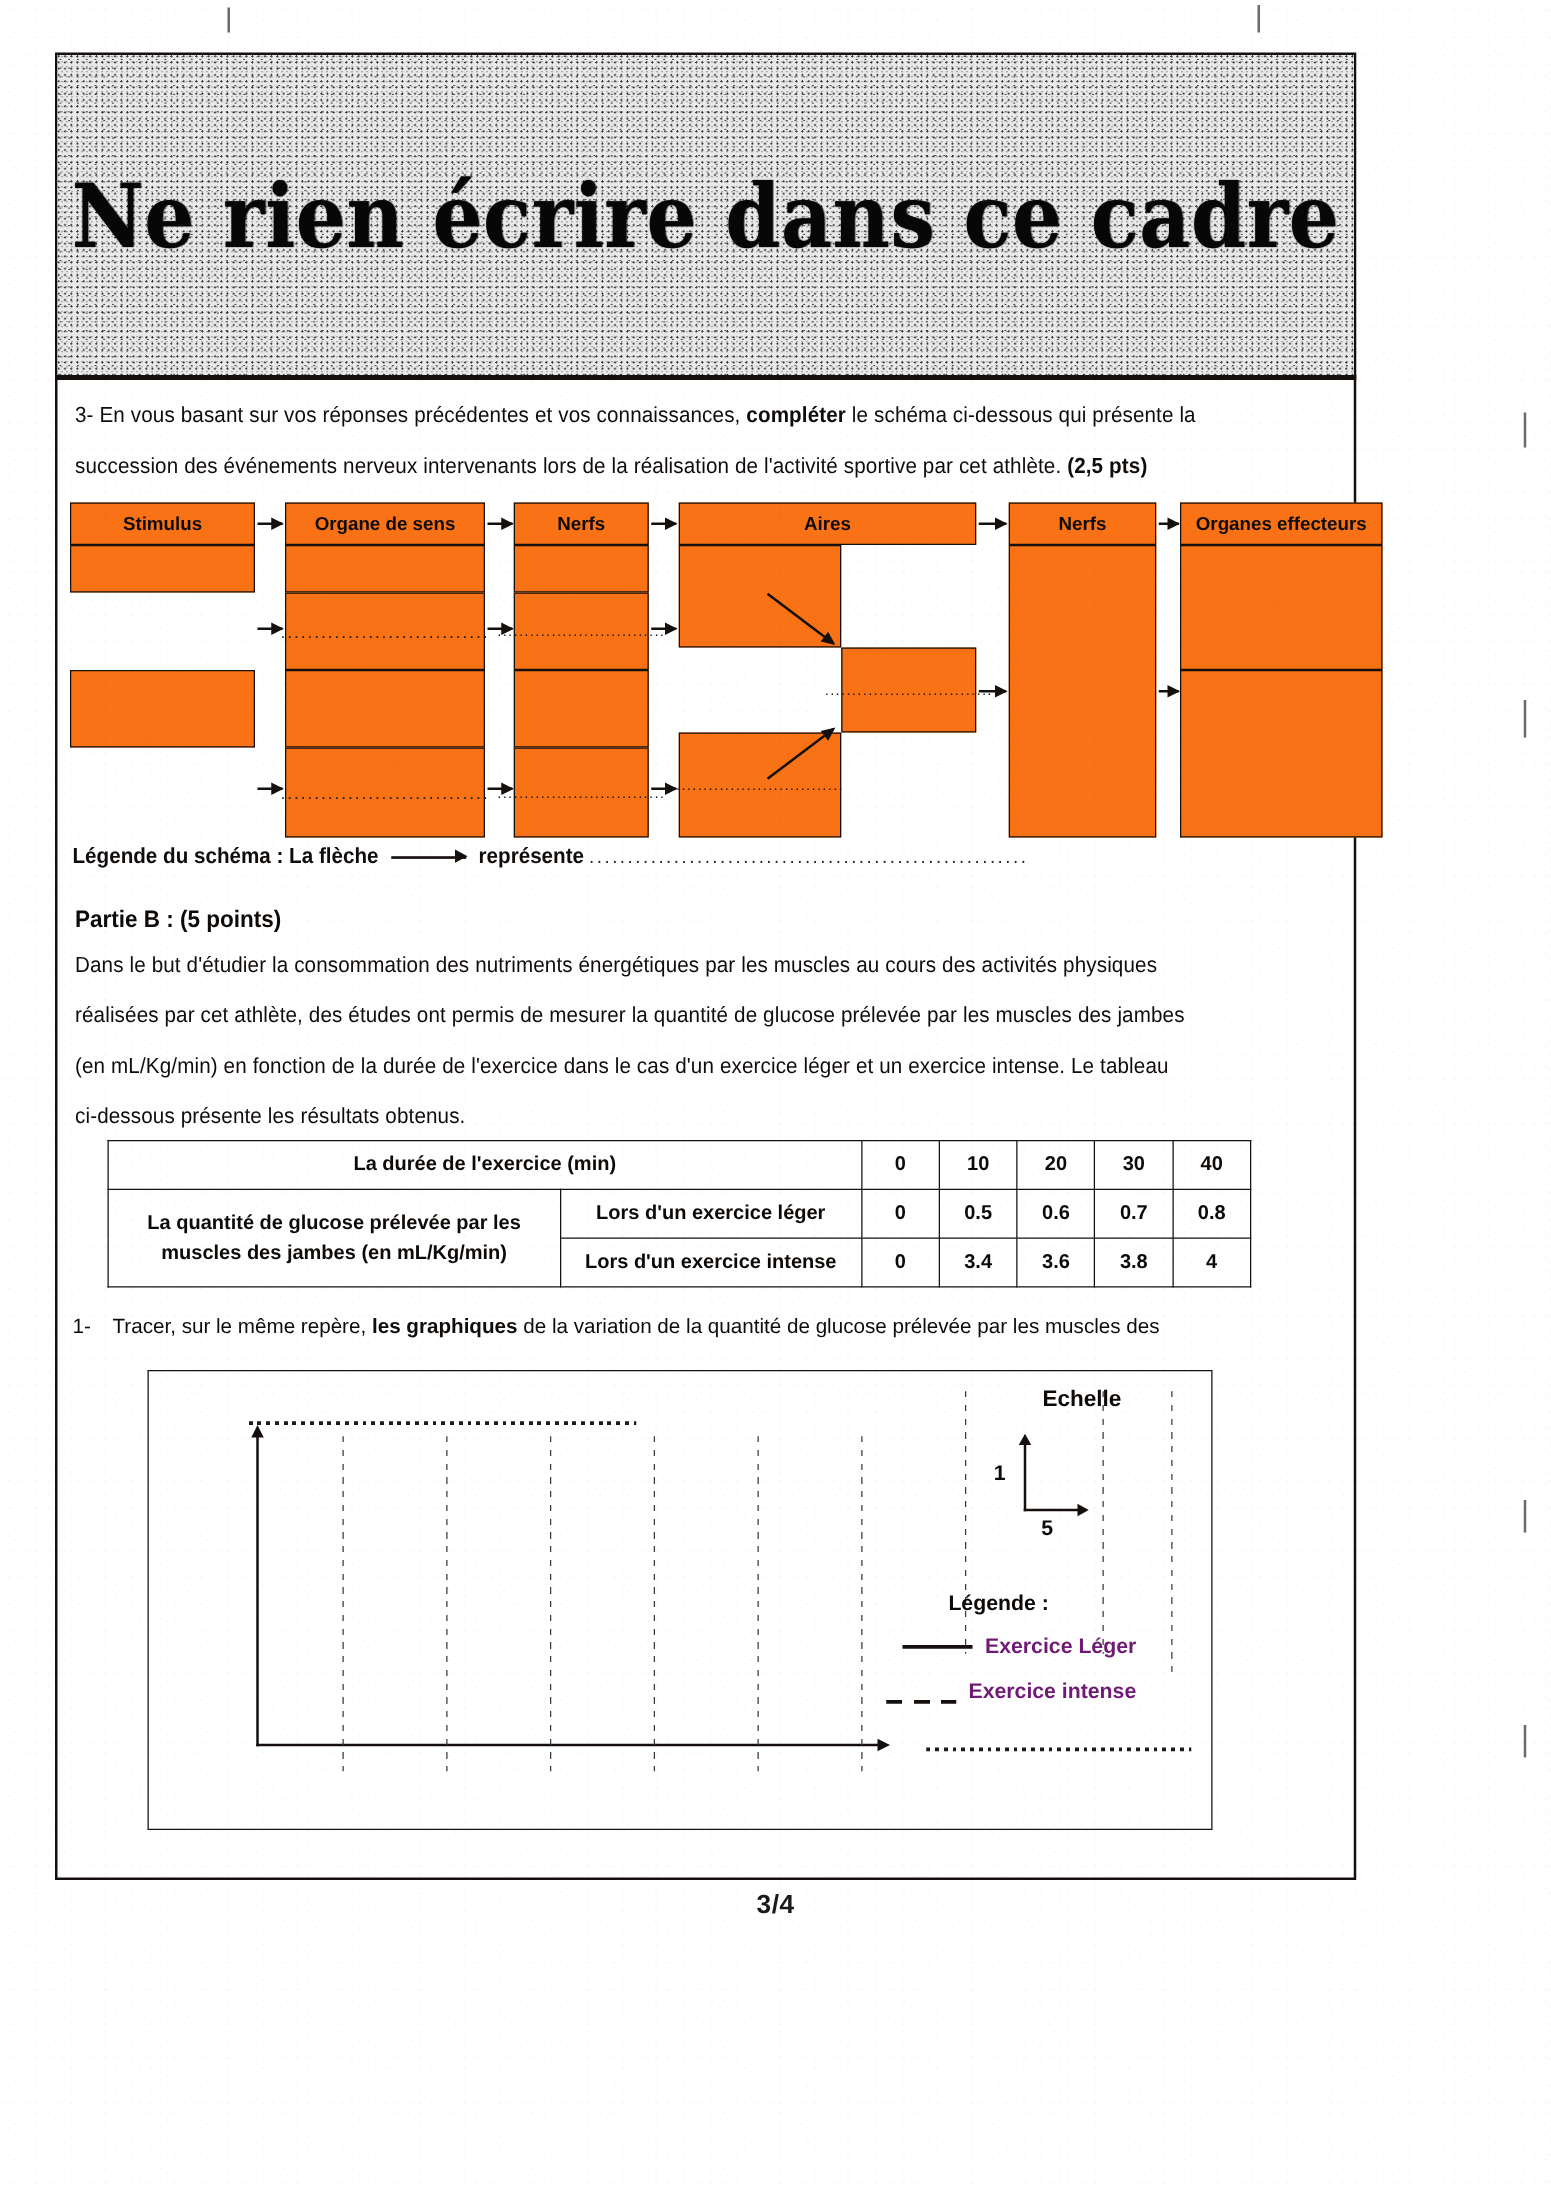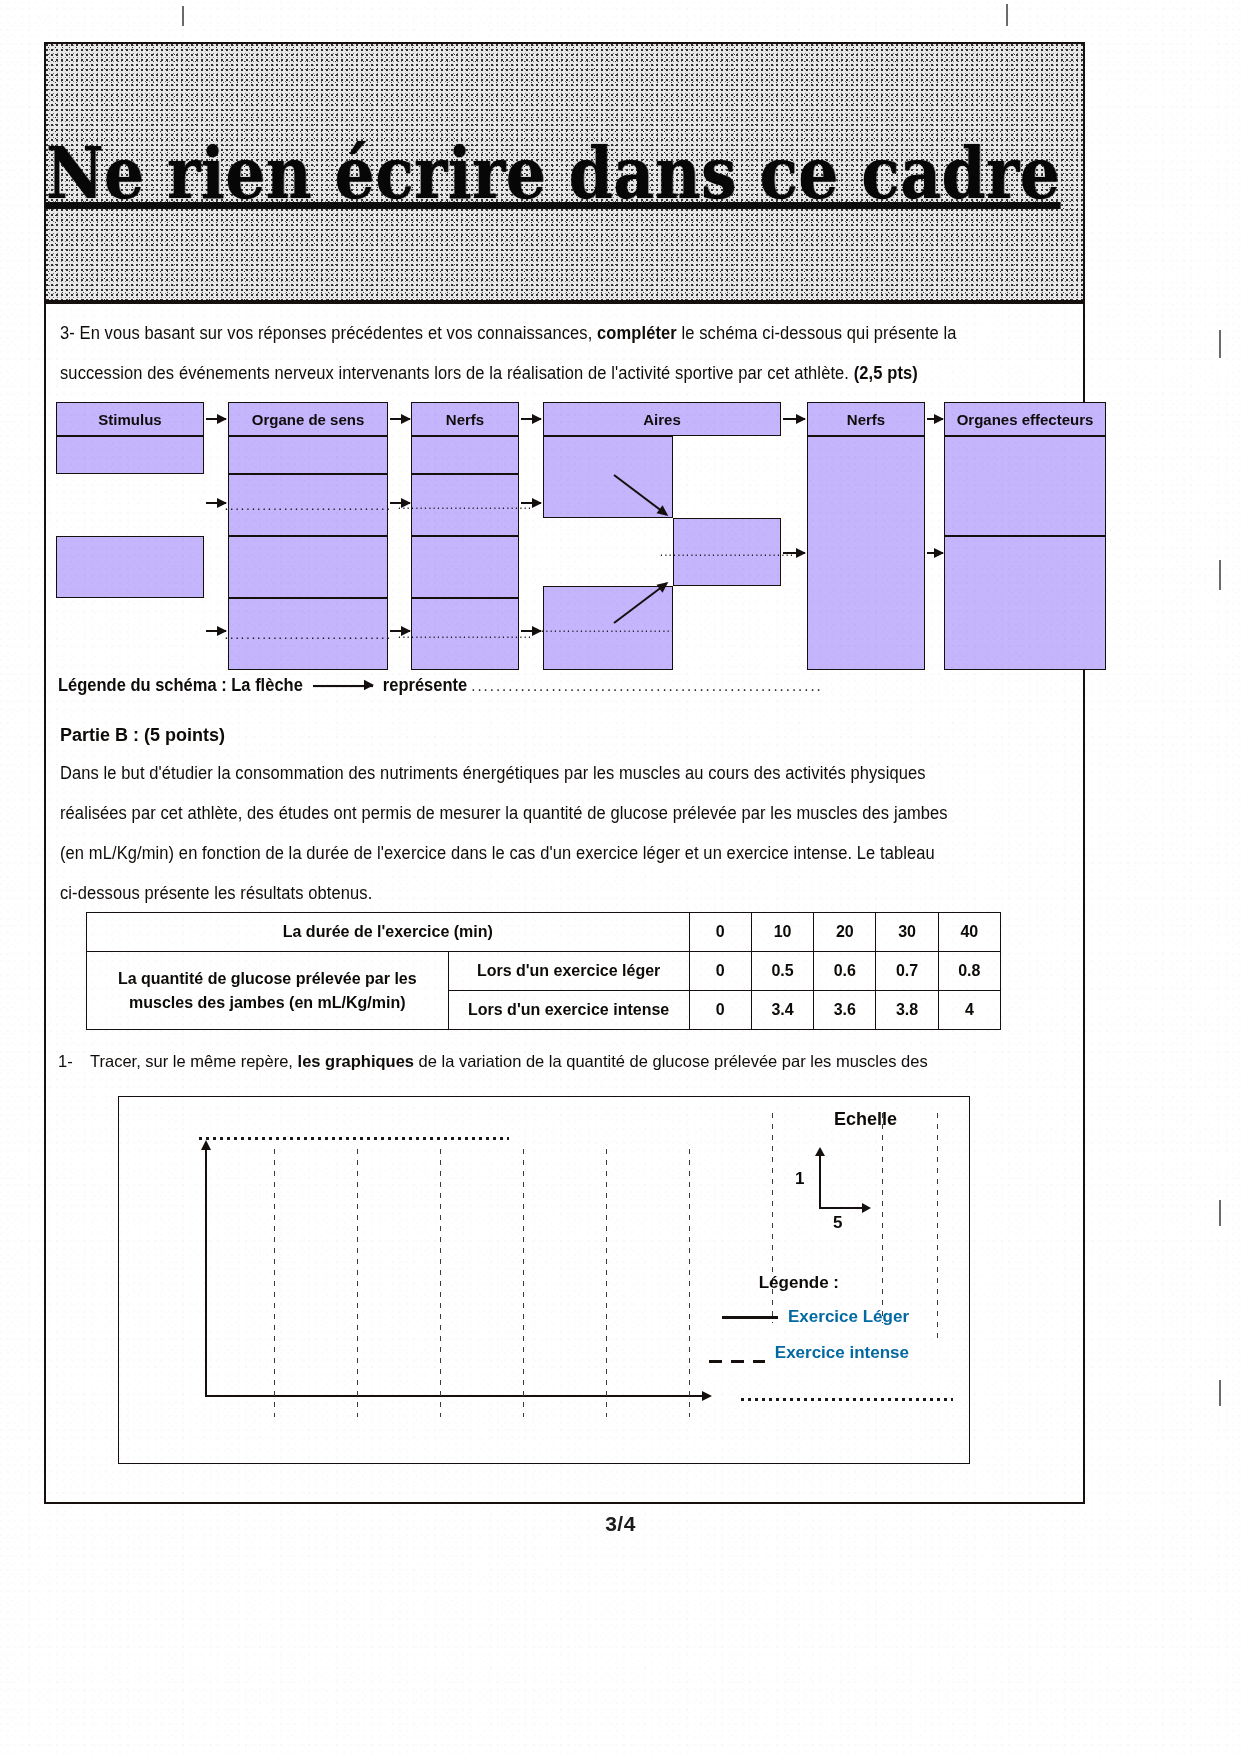--- a/index.html
+++ b/index.html
@@ -36,23 +36,22 @@
   
   .banner{
     position:absolute;left:46px;top:44px;width:1037px;height:258px;
     background-color:#e9e9e9;
     background-image:
       radial-gradient(circle at 1px 1px, #2a2a2a 0.7px, transparent 0.9px),
       radial-gradient(circle at 2.5px 3.5px, #3a3a3a 0.55px, transparent 0.8px),
       radial-gradient(circle at 4px 1.5px, #555 0.45px, transparent 0.7px);
     background-size:5px 5px, 7px 7px, 4px 4px;
     box-sizing:border-box;
-    display:flex;align-items:center;justify-content:flex-start;
+    display:flex;align-items:center;justify-content:center;
     overflow:hidden;
-    text-decoration:underline;
   }
   .banner-title{
     font-family:"DejaVu Serif", serif;
     font-weight:700;
     font-size:63px;
     letter-spacing:.5px;
     color:#070707;
     text-shadow:0 0 1px rgba(0,0,0,.8), 1px 0 0 rgba(0,0,0,.35);
     white-space:nowrap;
     transform:scaleY(1.12);
@@ -83,21 +82,21 @@
   
   .flow{
     position:relative;
     margin:14px 0 0 10px;
     width:1000px;height:268px;
   }
   .fbox{
     position:absolute;
     border:1.6px solid #15100d;
     box-sizing:border-box;
-    background:#c4b5fd;
+    background:#f97316;
     font-family:"Liberation Sans", sans-serif;
     font-size:15px;
     font-weight:700;
     color:#100c0a;
     display:flex;align-items:center;justify-content:center;
     text-align:center;
     line-height:21px;
     padding:2px;
   }
   .fbox.blank{font-weight:400;}
@@ -239,21 +238,21 @@
     font-size:17px;font-weight:700;color:#0d0a08;
   }
   .legende-title{
     position:absolute;right:130px;top:176px;
     font-family:"Liberation Sans", sans-serif;
     font-size:17px;font-weight:700;color:#0d0a08;
   }
   .leg-row{
     position:absolute;display:flex;align-items:center;gap:10px;
     font-family:"Liberation Sans", sans-serif;
-    font-size:17px;font-weight:700;color:#0369a1;white-space:nowrap;
+    font-size:17px;font-weight:700;color:#701a75;white-space:nowrap;
   }
   .leg-solid{display:inline-block;width:56px;height:3px;background:#15100d;}
   .leg-dash{display:inline-block;width:56px;height:3px;
     background:repeating-linear-gradient(to right,#15100d 0 13px,transparent 13px 22px);}
   .bottomdots{
     position:absolute;right:16px;bottom:62px;width:212px;height:3px;
     background:repeating-linear-gradient(to right,#1a1a1a 0 3px,transparent 3px 7px);
   }
   .titre-row{
     position:absolute;left:18px;bottom:12px;

